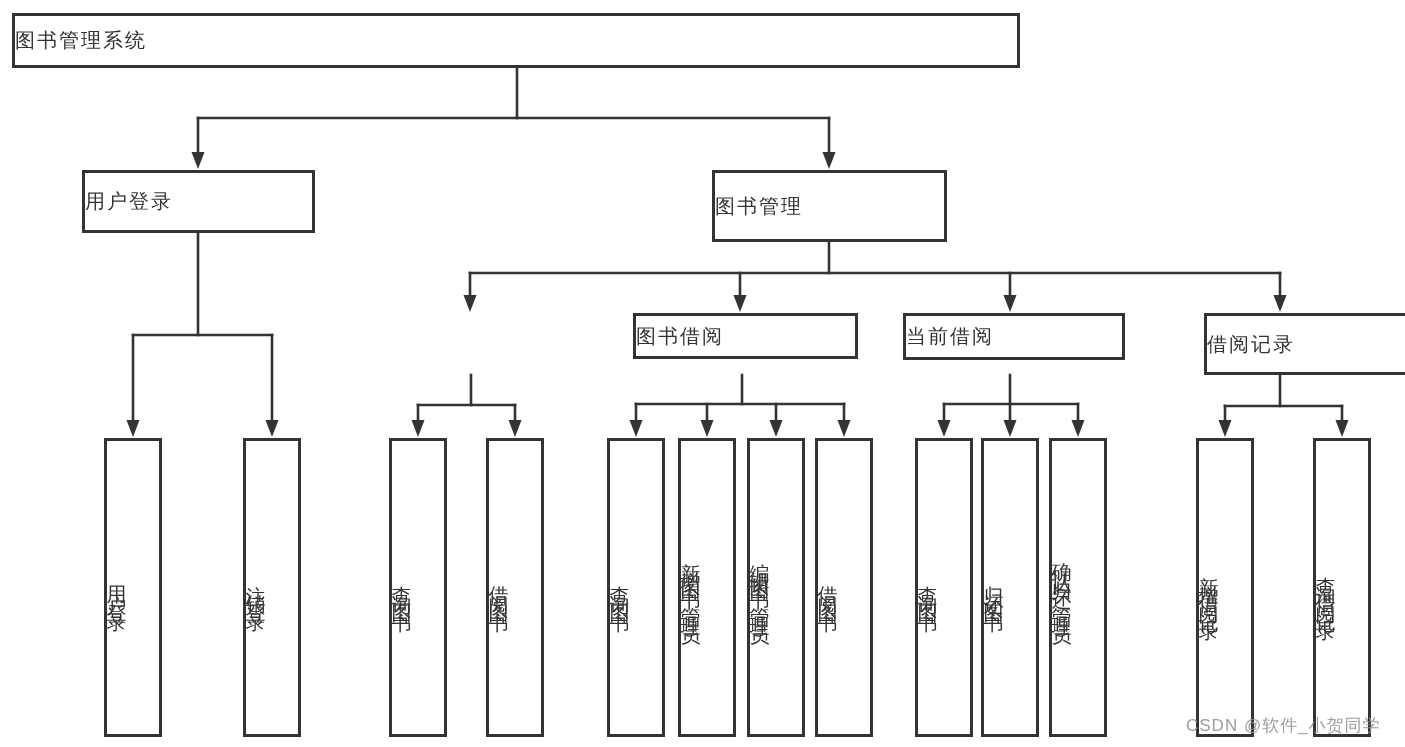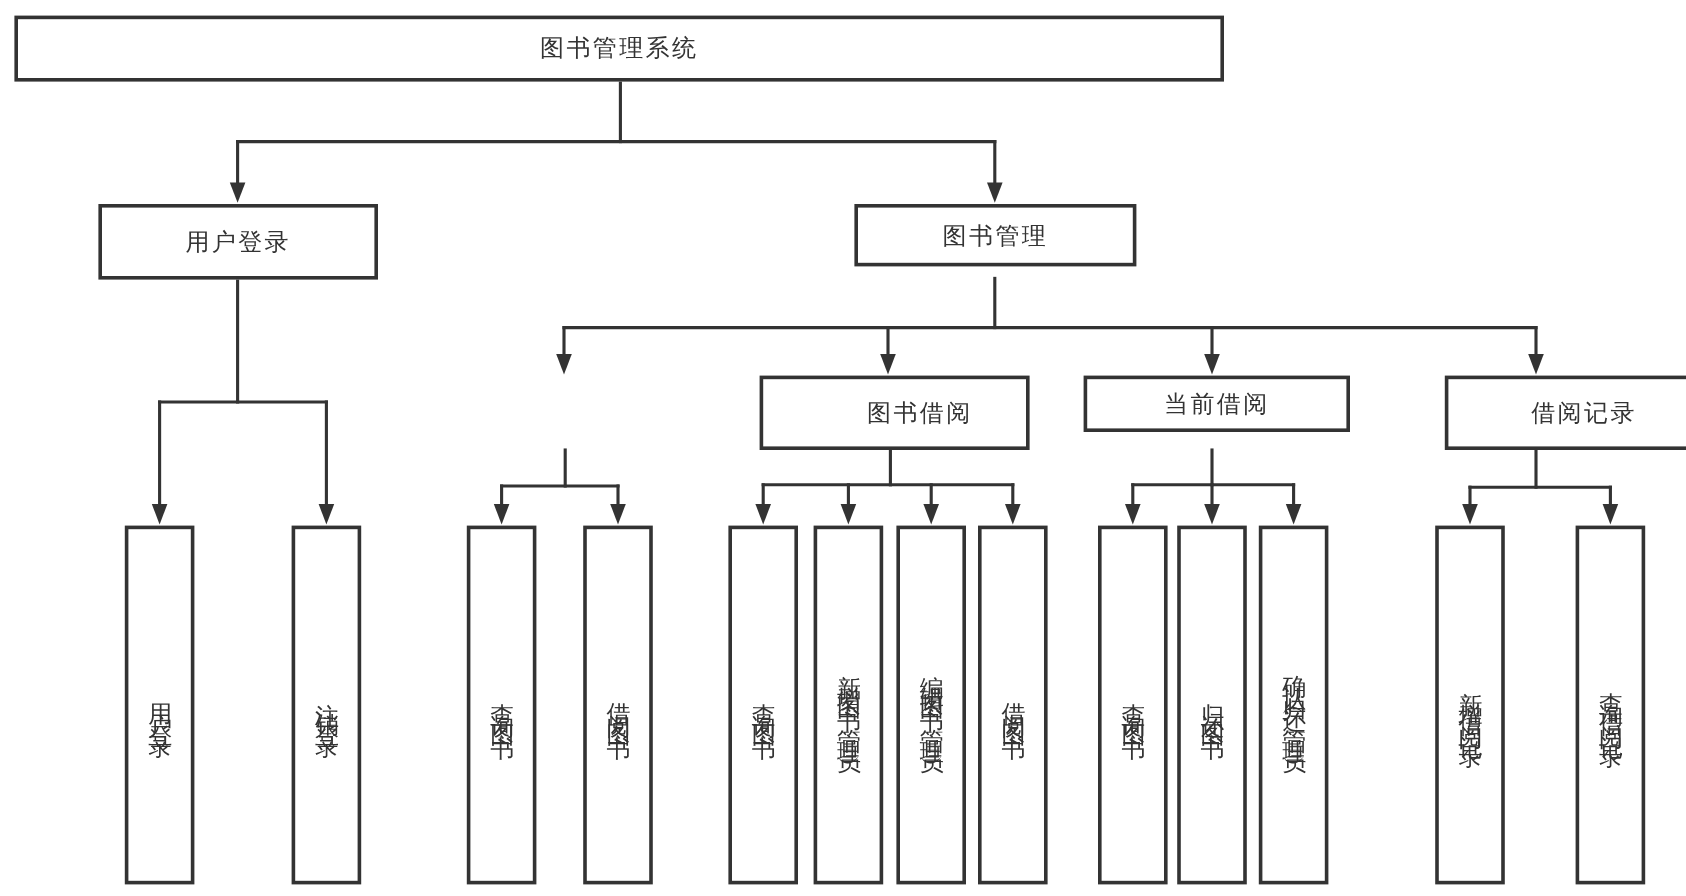--- a/index.html
+++ b/index.html
@@ -12,21 +12,21 @@
     overflow:hidden;
   }
   #connectors{position:absolute;left:0;top:0;pointer-events:none;}
   .box{
     position:absolute;
     box-sizing:border-box;
     border:3px solid #333333;
     background:#ffffff;
     display:flex;
     align-items:center;
-    justify-content:center;
+    justify-content:flex-start;
     font-size:20px;
     letter-spacing:2px;
     white-space:nowrap;
   }
   .vbox{letter-spacing:0;}
   .vbox .vtext{
     writing-mode:vertical-rl;
     text-orientation:mixed;
     letter-spacing:9px;
     font-size:20px;
@@ -102,25 +102,25 @@
       <polygon points="1335.5,420 1348.5,420 1342,437" fill="#333333"></polygon>
     </svg>
 
   <div class="box" style="left:12px;top:13px;width:1008px;height:55px;">
     <span>图书管理系统</span>
   </div>
 
   <div class="box" style="left:82px;top:170px;width:233px;height:63px;">
     <span>用户登录</span>
   </div>
-  <div class="box" style="left:712px;top:170px;width:235px;height:52px;">
+  <div class="box" style="left:712px;top:170px;width:235px;height:72px;">
     <span>图书管理</span>
   </div>
 
-  <div class="box" style="left:633px;top:313px;width:225px;height:62px;padding-left:42px;">
+  <div class="box" style="left:633px;top:313px;width:225px;height:46px;">
     <span>图书借阅</span>
   </div>
   <div class="box" style="left:903px;top:313px;width:222px;height:47px;">
     <span>当前借阅</span>
   </div>
   <div class="box" style="left:1204px;top:313px;width:232px;height:62px;">
     <span>借阅记录</span>
   </div>
 
   <div class="box vbox" style="left:104px;top:438px;width:58px;height:299px;">
@@ -160,14 +160,15 @@
     <span class="vtext">确认归还（管理员）</span>
   </div>
 
   <div class="box vbox" style="left:1196px;top:438px;width:58px;height:299px;">
     <span class="vtext">新增借阅记录</span>
   </div>
   <div class="box vbox" style="left:1313px;top:438px;width:58px;height:299px;">
     <span class="vtext">查询借阅记录</span>
   </div>
 
+  <div class="watermark">CSDN @软件_小贺同学</div>
 
 </div>
 
 </body></html>

